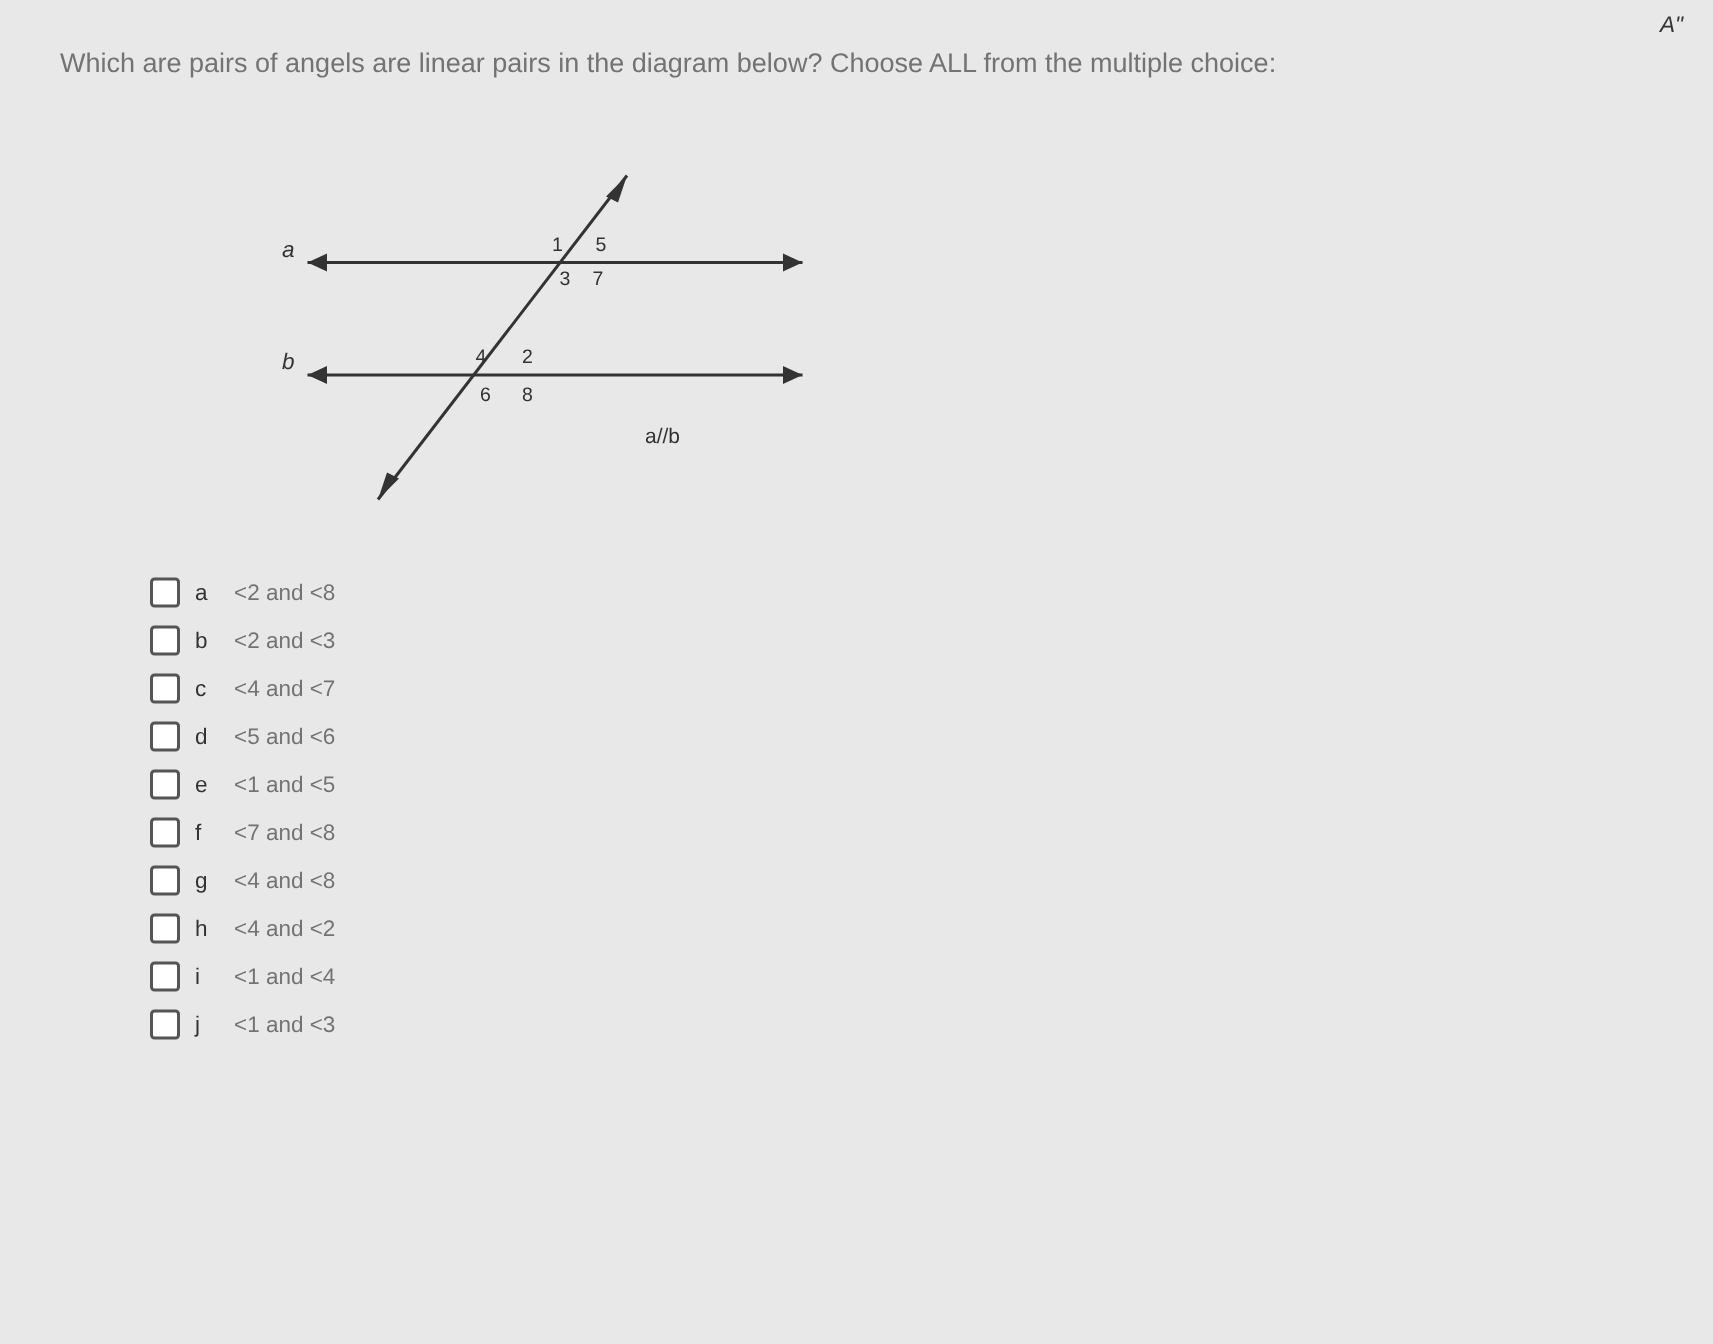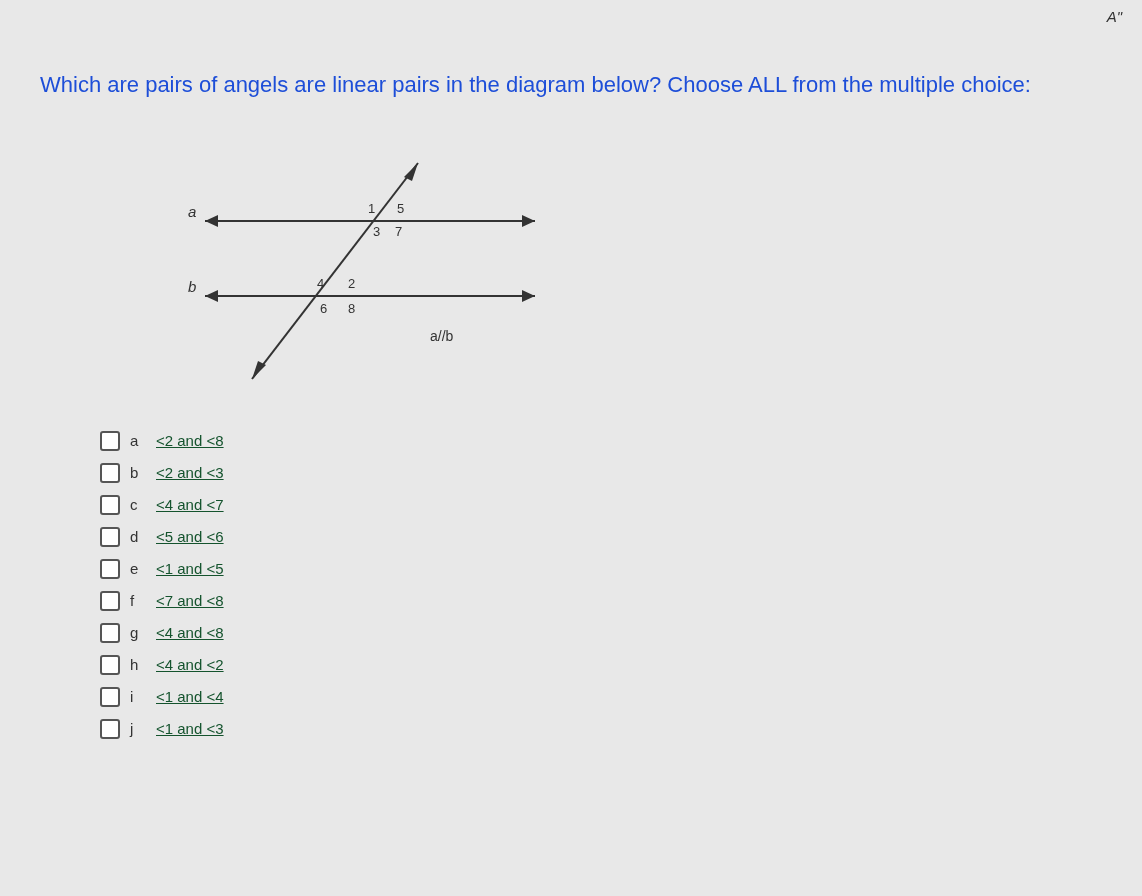--- a/index.html
+++ b/index.html
@@ -20,25 +20,24 @@
     }
     .corner-label {
       position: absolute;
       top: 8px;
       right: 20px;
       font-size: 15px;
       color: #333;
       font-style: italic;
     }
     .question-text {
-      font-size: 22px;
-      color: #1d4ed8;
+      font-size: 18px;
+      color: #737373;
       margin-bottom: 20px;
       line-height: 1.4;
-      margin-top: 40px;
     }
     .diagram-container {
       position: relative;
       width: 500px;
       height: 280px;
       margin-left: 80px;
       margin-bottom: 30px;
     }
     .diagram-container svg {
       position: absolute;
@@ -67,22 +66,21 @@
       flex-shrink: 0;
     }
     .choice-letter {
       font-size: 15px;
       color: #333;
       width: 16px;
       flex-shrink: 0;
     }
     .choice-label {
       font-size: 15px;
-      color: #14532d;
-      text-decoration: underline;
+      color: #737373;
     }
   </style>
 </head>
 <body>
 
 <div class="page">
   <span class="corner-label">A"</span>
 
   <div class="question-text">Which are pairs of angels are linear pairs in the diagram below?  Choose ALL from the multiple choice:</div>
 

